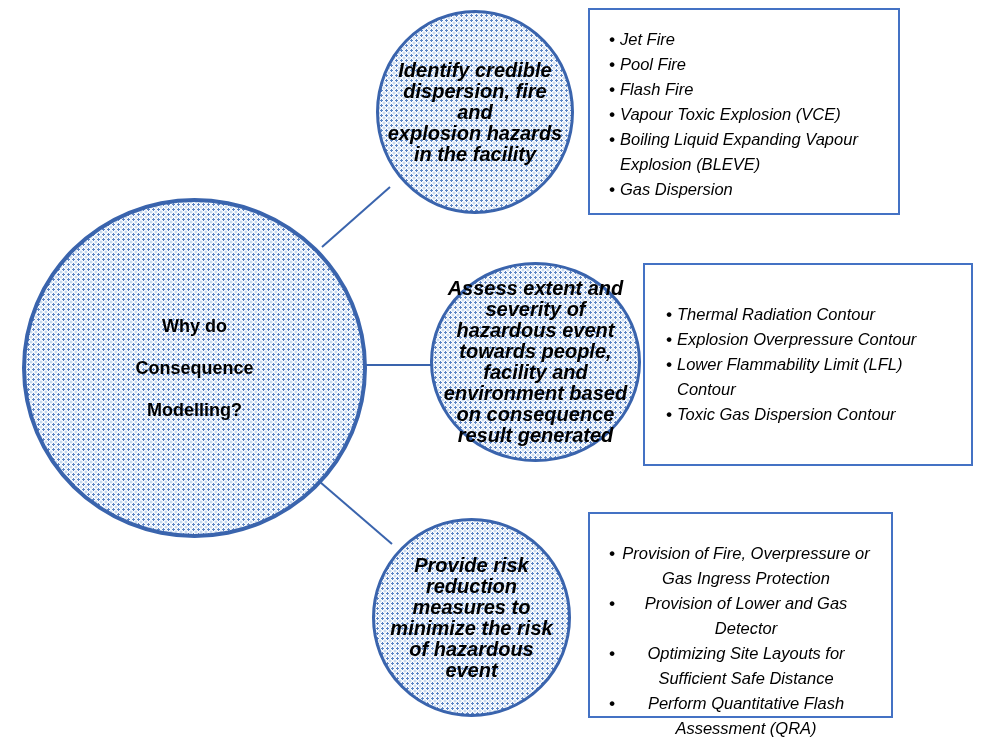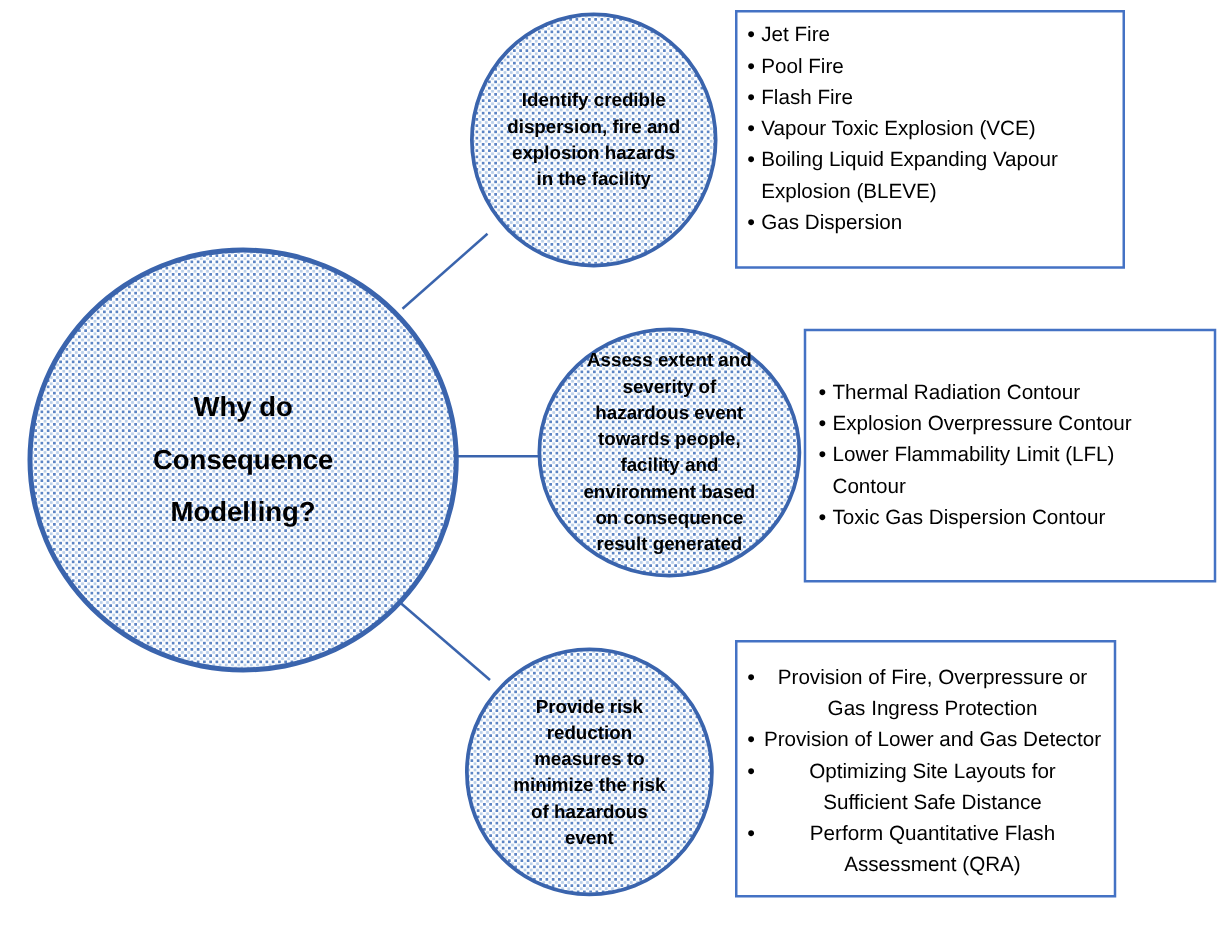--- a/index.html
+++ b/index.html
@@ -36,42 +36,43 @@
     background-image:
       radial-gradient(circle, #5b84c4 1px, transparent 1.4px),
       radial-gradient(circle, rgba(163,192,227,0.75) 1px, transparent 1.5px);
     background-size: 5px 5px, 5px 5px;
     background-position: 0 0, 2.5px 2.5px;
   }
   .circle-big {
     left: 22px; top: 198px;
     width: 345px; height: 340px;
     border: 4px solid #3A64AD;
-    font-size: 22px;
+    font-size: 18px;
     line-height: 42px;
   }
   .circle-small {
     border: 3px solid #3A64AD;
-    font-size: 15px;
+    font-size: 20px;
     line-height: 21px;
+    font-style: italic;
   }
   .circle-top { left: 376px; top: 10px;  width: 198px; height: 204px; }
   .circle-mid { left: 430px; top: 262px; width: 211px; height: 200px; }
   .circle-bot { left: 372px; top: 518px; width: 199px; height: 199px; }
 
   .box {
     position: absolute;
     box-sizing: border-box;
     border: 2px solid #4472C4;
     background: #ffffff;
     font-size: 16.5px;
     line-height: 25px;
     z-index: 1;
   }
-  .box ul { margin: 4px; padding: 0; list-style: none; }
+  .box ul { margin: 15px; padding: 0; list-style: none; font-style: italic; }
   .box li {
     position: relative;
     padding-left: 11px;
     white-space: pre-line;
   }
   .box li::before {
     content: "\2022";
     position: absolute;
     left: 0;
     top: 0;

